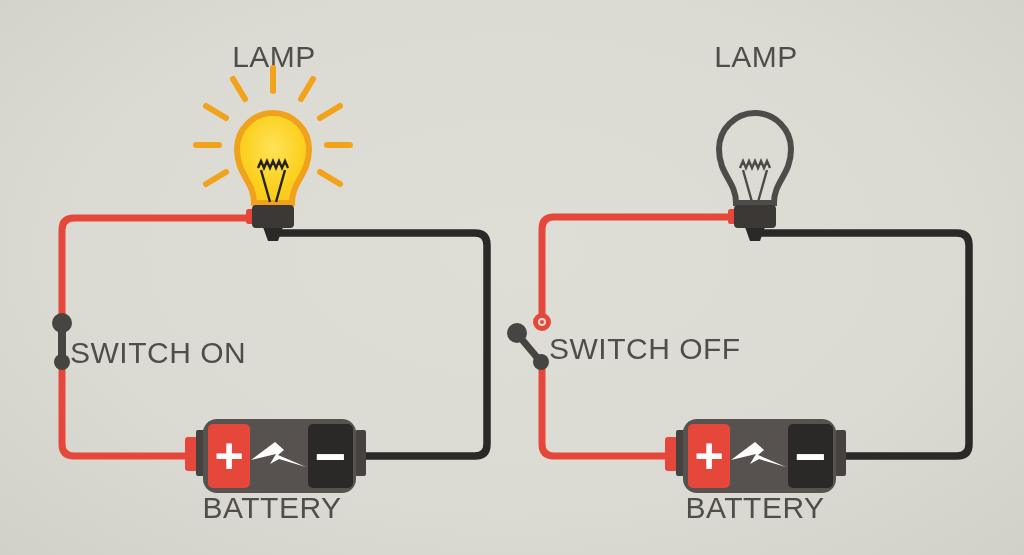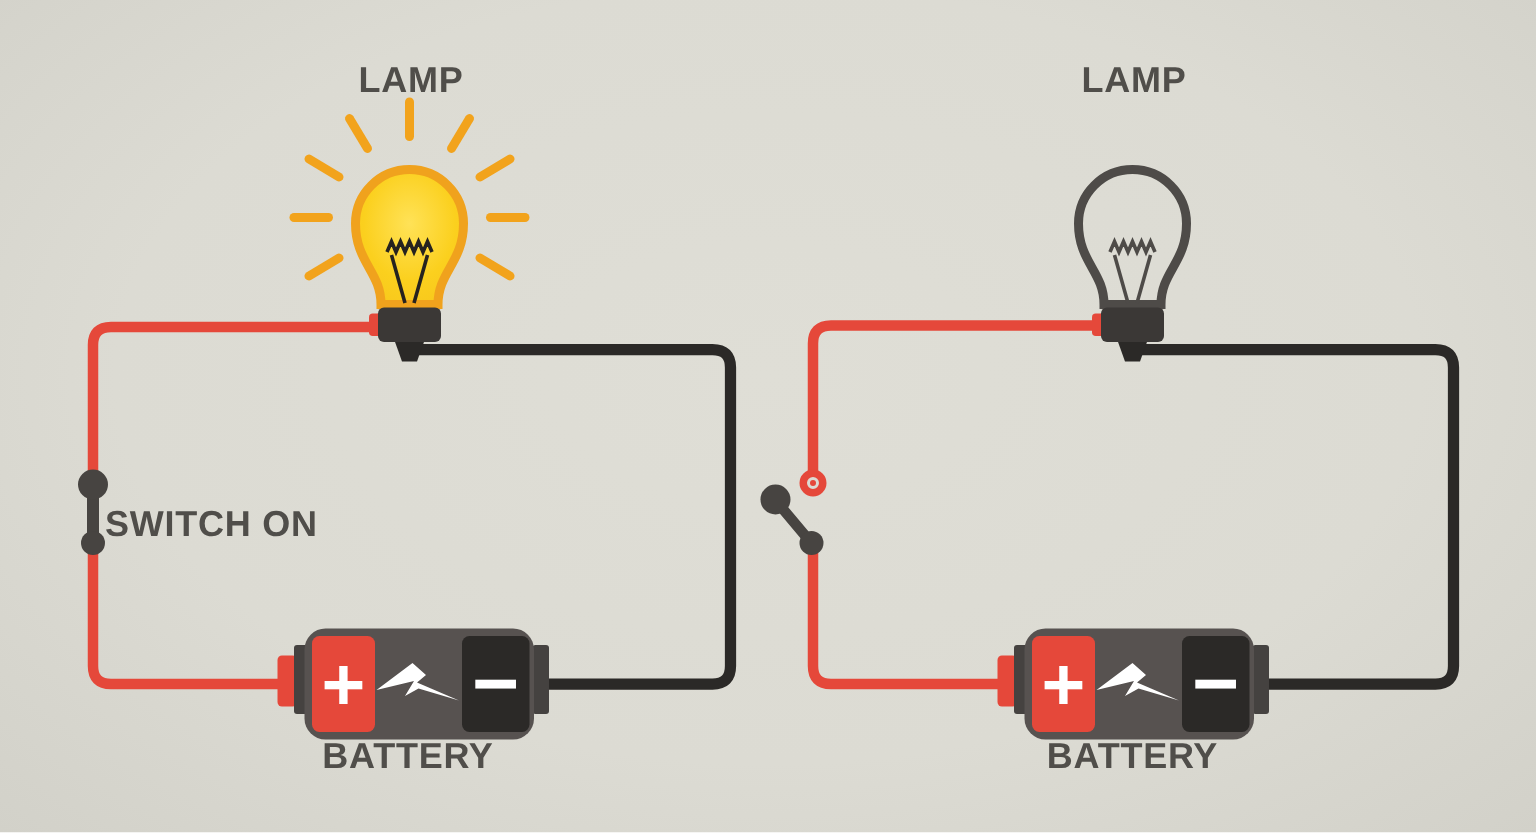--- a/index.html
+++ b/index.html
@@ -5,21 +5,21 @@
   html,body{margin:0;padding:0;}
   .stage{
     position:relative;width:1024px;height:555px;overflow:hidden;
     background:radial-gradient(ellipse at 50% 45%, #dfded6 0%, #dcdbd3 60%, #d2d1c9 100%);
     font-family:"Liberation Sans",sans-serif;
   }
   .stage *{box-sizing:border-box;}
   svg{position:absolute;display:block;}
   .wires{left:0;top:0;}
   .label{
-    position:absolute;font-weight:700;font-size:24px;color:#504e4a;
+    position:absolute;font-weight:400;font-size:30px;color:#504e4a;
     letter-spacing:.5px;white-space:nowrap;
   }
   .label.centered{width:200px;text-align:center;}
   
   .dot{position:absolute;border-radius:50%;background:#474441;}
   .sw-bar{position:absolute;background:#474441;border-radius:4px;}
   .lever{position:absolute;background:#474441;border-radius:4px;transform-origin:0 50%;}
   .ring{position:absolute;width:18px;height:18px;border-radius:50%;
         border:5px solid #e5483a;background:#dcdbd3;}
   .ring .ring-dot{position:absolute;left:2px;top:2px;width:4px;height:4px;
@@ -125,20 +125,21 @@
   </svg>
 
   <div>
     <div class="ring" style="left:533px;top:313px;">
       <div class="ring-dot"></div>
     </div>
     <div class="lever" style="left:517px;top:330px;width:38px;height:7px;transform:rotate(50deg);"></div>
     <div class="dot" style="left:507px;top:323px;width:20px;height:20px;"></div>
     <div class="dot" style="left:533px;top:354px;width:16px;height:16px;"></div>
   </div>
+  <div class="label" style="left:549px;top:332px;">SWITCH OFF</div>
 
   <div class="battery" style="left:663px;top:414px;">
     <div class="bat-nub"></div>
     <div class="bat-tab left"></div>
     <div class="bat-tab right"></div>
     <div class="bat-body">
       <div class="bat-cell plus">
         <span>+</span>
       </div>
       <svg class="bolt-svg" width="58" height="30" viewBox="0 0 58 30">

